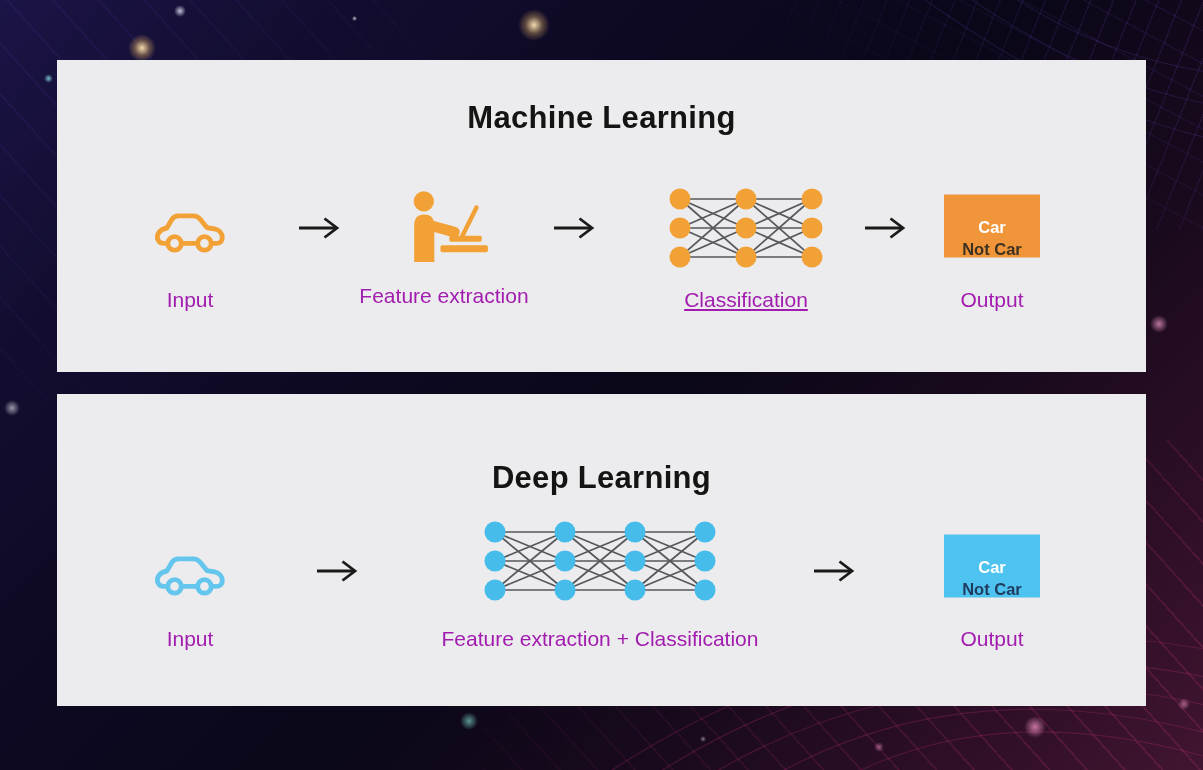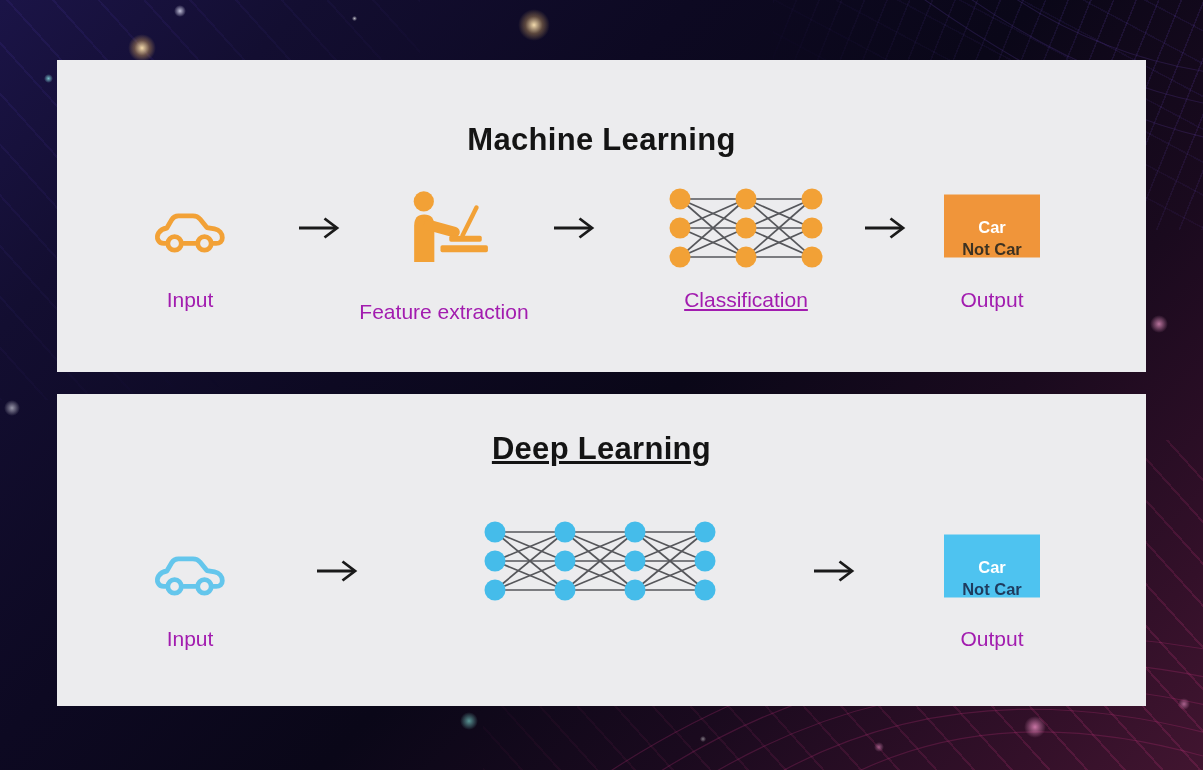--- a/index.html
+++ b/index.html
@@ -27,22 +27,22 @@
     mask-image:linear-gradient(135deg,#000 10%,transparent 75%); }
   .bg-curves { position:absolute; inset:0; }
   .dot { position:absolute; border-radius:50%; }
 
   
   .panel { position:absolute; left:57px; width:1089px; height:312px; background:#ECECEE; }
   .panel-ml { top:60px; }
   .panel-dl { top:394px; }
   .panel-title { position:absolute; left:0; right:0; text-align:center;
     font-size:31px; font-weight:700; letter-spacing:.3px; color:#141414; }
-  .panel-ml .panel-title { top:62px; }
-  .panel-dl .panel-title { top:37px;text-decoration:underline; }
+  .panel-ml .panel-title { top:40px; }
+  .panel-dl .panel-title { top:66px; }
 
   .item { position:absolute; transform:translate(-50%,-50%); display:flex;
           align-items:center; justify-content:center; }
   .step-label { position:absolute; transform:translate(-50%,-50%);
     font-size:21px; color:#a21caf; white-space:nowrap; }
 
   .car-ml { color:var(--ml-icon); }
   .car-dl { color:var(--dl-icon-stroke); }
   .person { color:var(--ml-icon); }
 
@@ -170,21 +170,21 @@
           <path d="M27.5 3.5 L40 13 L27.5 22.5"></path>
       </svg>
     </div>
 
     <div class="item output-box box-ml" style="left:935px;top:166px;">
       <div class="line1">Car</div>
       <div class="line2">Not Car</div>
     </div>
 
     <div class="step-label" style="left:133px;top:240px;">Input</div>
-    <div class="step-label" style="left:387px;top:252px;">Feature extraction</div>
+    <div class="step-label" style="left:387px;top:236px;">Feature extraction</div>
     <div class="step-label" style="left:689px;top:240px;text-decoration:underline;">Classification</div>
     <div class="step-label" style="left:935px;top:240px;">Output</div>
   </section>
 
   <section class="panel panel-dl">
     <h1 class="panel-title">Deep Learning</h1>
 
     <div class="item" style="left:133px;top:177px;">
       <svg class="car-dl" width="78" height="54" viewBox="0 0 80 56" fill="none" stroke="currentColor" stroke-width="5" stroke-linecap="round" stroke-linejoin="round">
         <path d="M14.5 44 L13 44 C7 44 4.5 38 7.5 33 C9.5 30 13 28.5 16 28 L21 19.5 C22.5 17 25 15.5 28 15.5 L43 15.5 C46 15.5 48.8 16.8 50.6 19 L57.5 27.5 L65.5 29 C70.5 30 73.5 33.5 73.5 38 C73.5 41.8 71 44 67 44 L64.5 44"></path>
@@ -249,16 +249,17 @@
           <path d="M27.5 3.5 L40 13 L27.5 22.5"></path>
       </svg>
     </div>
 
     <div class="item output-box box-dl" style="left:935px;top:172px;">
       <div class="line1">Car</div>
       <div class="line2">Not Car</div>
     </div>
 
     <div class="step-label" style="left:133px;top:245px;">Input</div>
+    <div class="step-label" style="left:543px;top:245px;">Feature extraction + Classification</div>
     <div class="step-label" style="left:935px;top:245px;">Output</div>
   </section>
 
 </div>
 
 </body></html>

